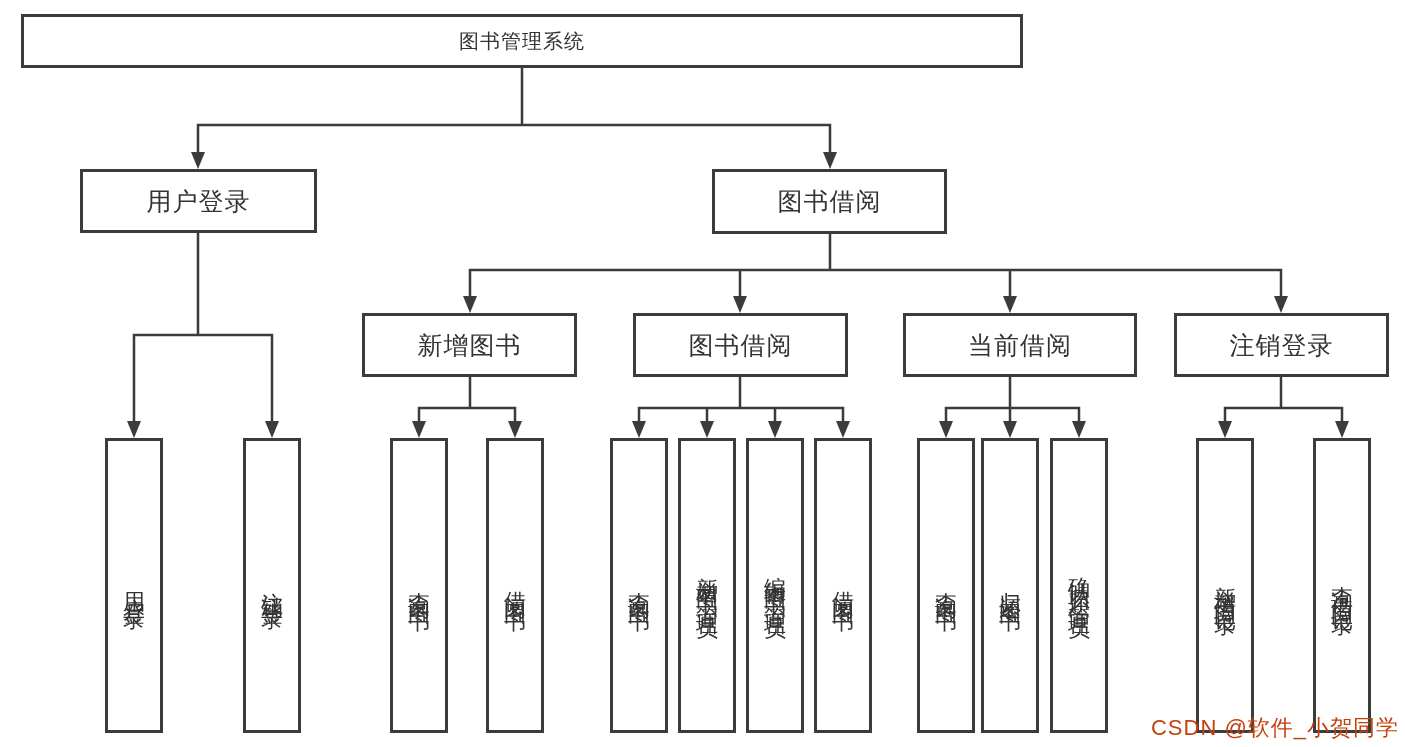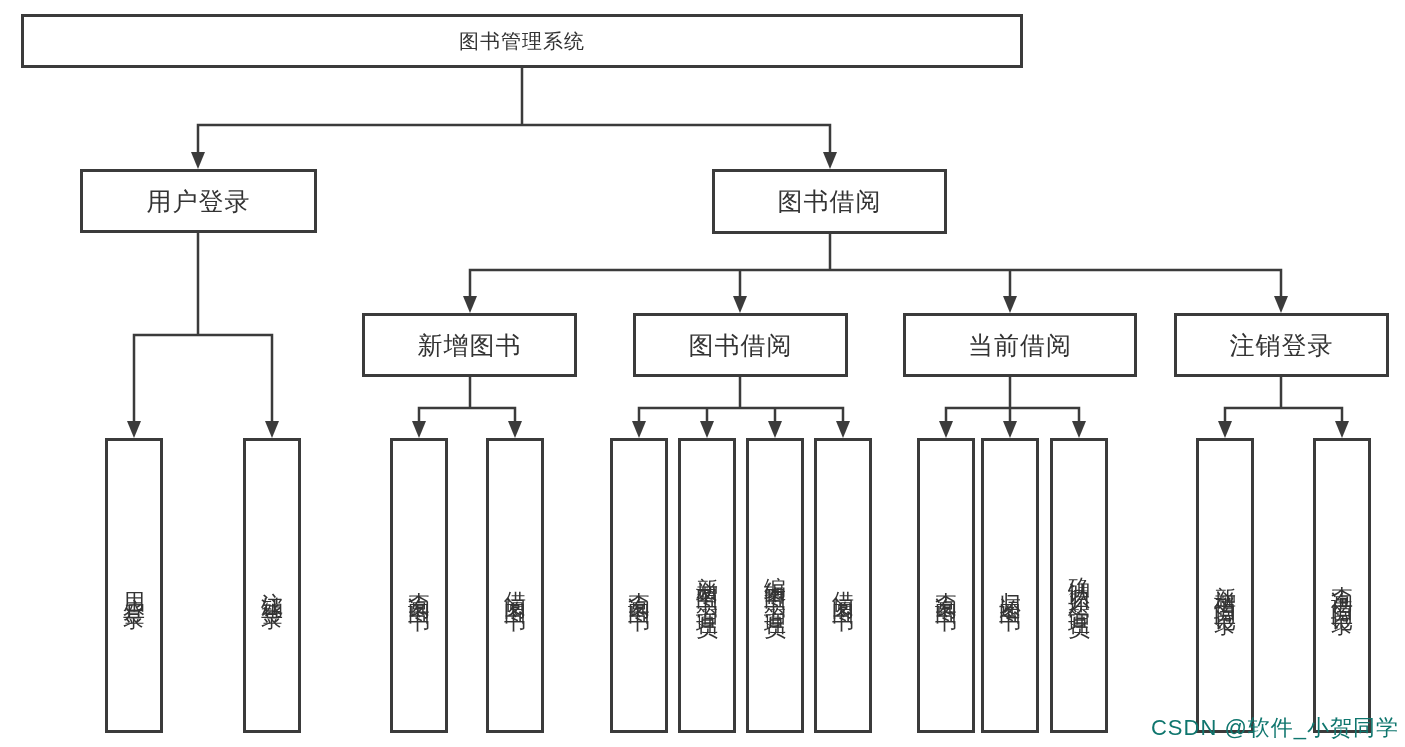--- a/index.html
+++ b/index.html
@@ -29,21 +29,21 @@
     text-orientation:mixed;
     font-size:22px;
     letter-spacing:6px;
     line-height:1.1;
   }
   .watermark{
     position:absolute;
     right:6px;
     bottom:4px;
     font-size:22px;
-    color:#0f766e;
+    color:#c2410c;
     letter-spacing:1px;
     white-space:nowrap;
     z-index:5;
   }
 </style>
 </head>
 <body>
 
 <div class="canvas">
 

